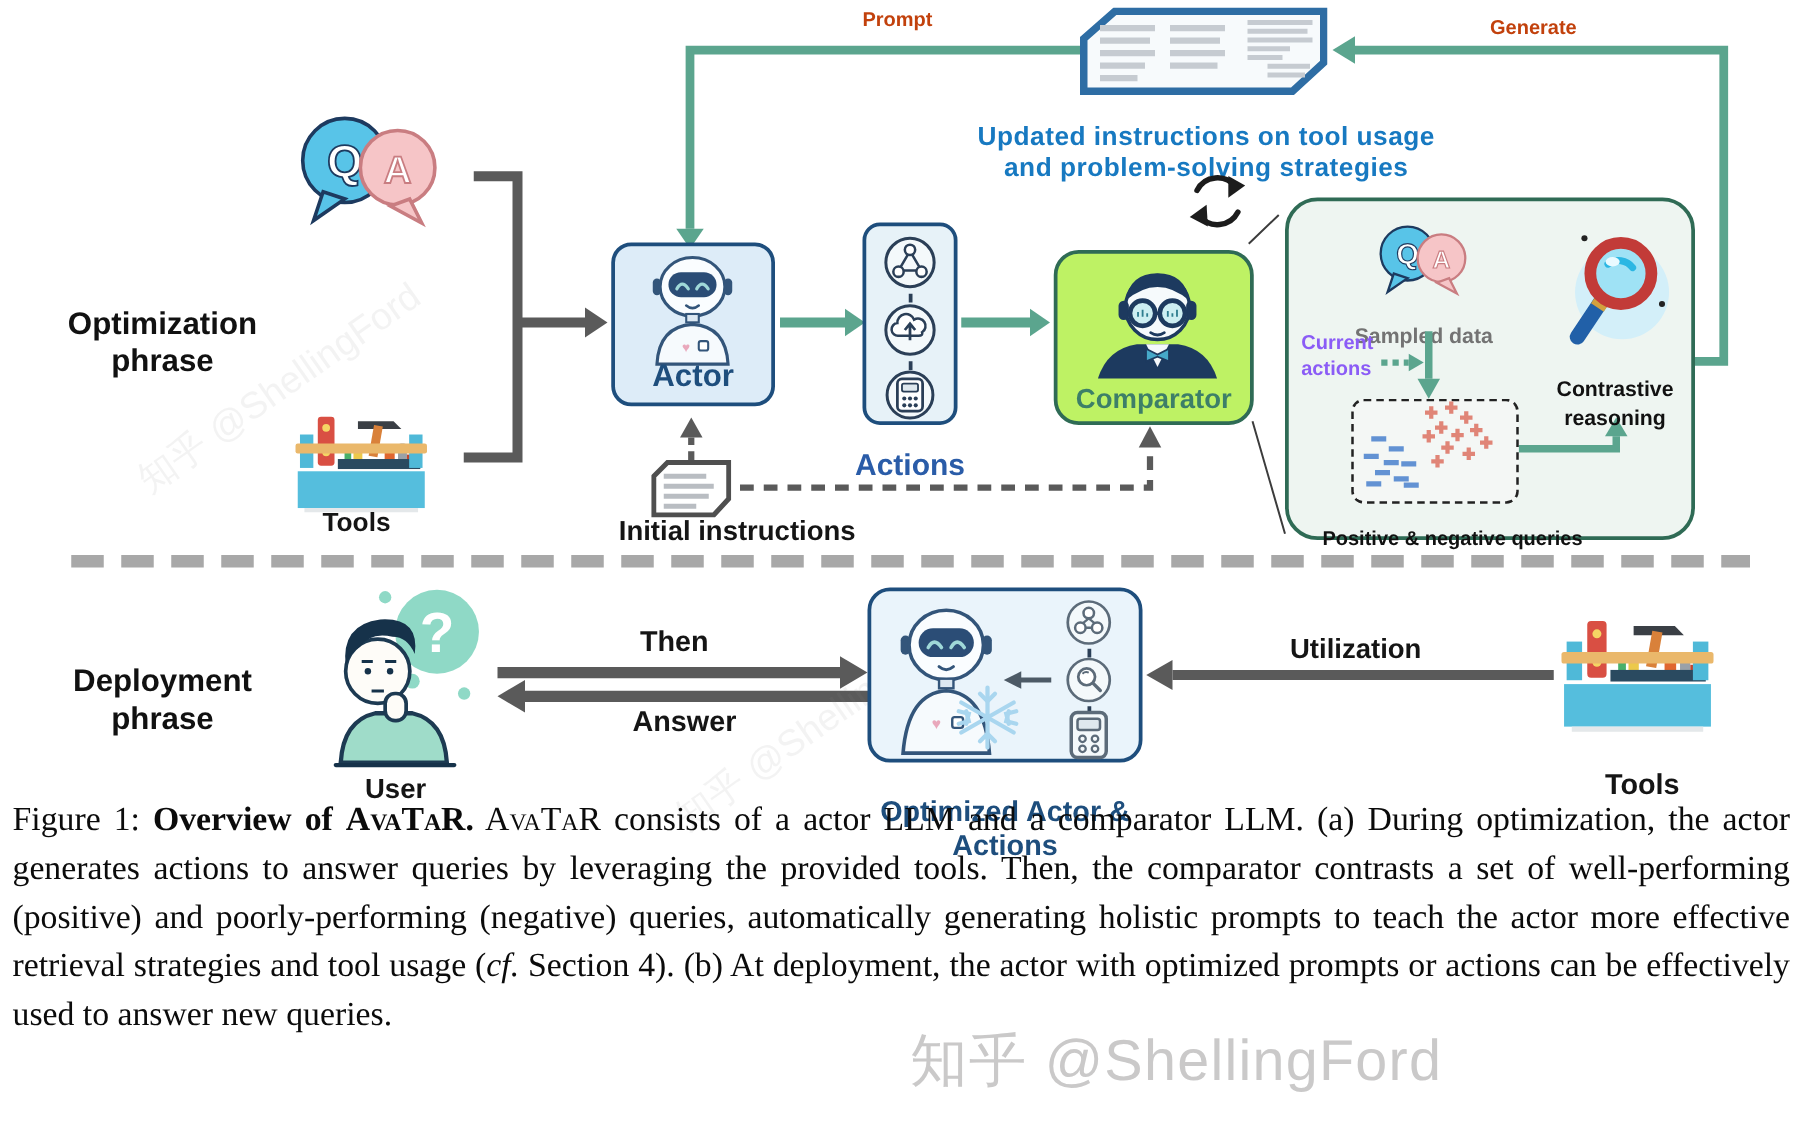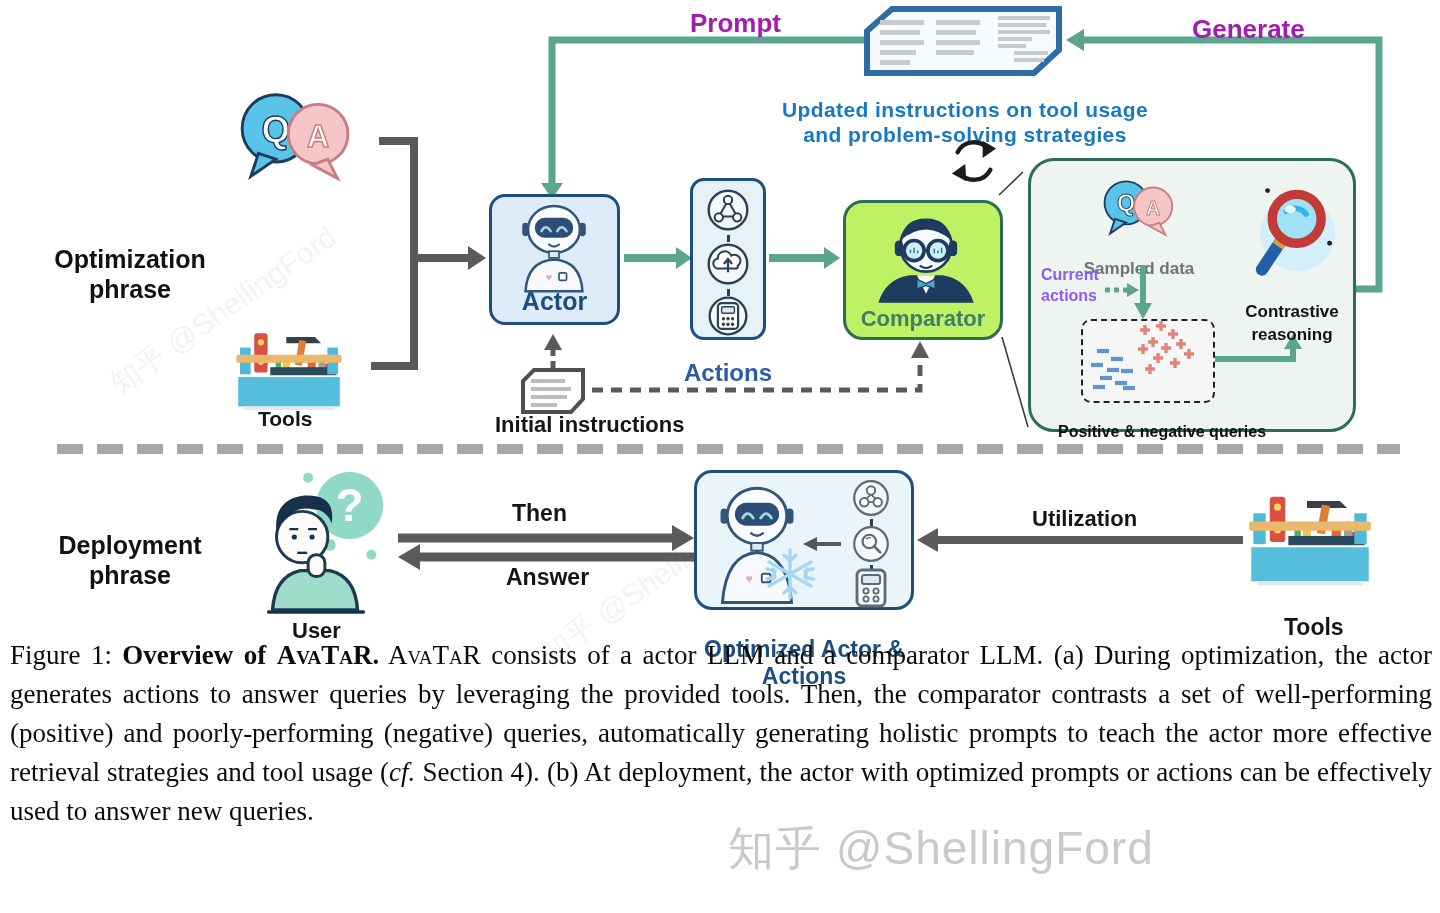--- a/index.html
+++ b/index.html
@@ -3,21 +3,21 @@
 <meta charset="utf-8">
 <style>
   html,body{margin:0;padding:0;background:#ffffff;}
   #stage{position:relative;width:1440px;height:913px;background:#ffffff;overflow:hidden;
          font-family:"Liberation Sans",sans-serif;}
   #stage svg text{font-family:"Liberation Sans",sans-serif;}
   .abs{position:absolute;}
   .pre{white-space:pre-line;}
   .ctr{text-align:center;margin-top:18px;}
   .phase{font-size:25px;font-weight:800;color:#111;line-height:1.2;}
-  .teal-lbl{font-size:26px;font-weight:bold;color:#a21caf;}
+  .teal-lbl{font-size:16px;font-weight:bold;color:#c2410c;}
   .blk-lbl{font-size:20px;font-weight:700;color:#151515;}
   .blue-head{font-size:21px;font-weight:800;color:#1779c1;line-height:1.2;letter-spacing:.4px;}
   .box{box-sizing:border-box;border-style:solid;position:absolute;}
   .actor-box{border:3.5px solid #1e4e7d;border-radius:16px;background:#ddecf8;}
   .actions-box{border:3px solid #1e4e7d;border-radius:14px;background:#e7f2f8;}
   .comp-box{border:3.5px solid #2f6b55;border-radius:20px;background:#bef264;}
   .panel-box{border:3.5px solid #2f6b55;border-radius:26px;background:#eef5f1;}
   .opt-box{border:3.5px solid #1e4e7d;border-radius:18px;background:#eaf4fb;}
   .navy-lbl{font-weight:800;color:#1e4e7d;}
   .caption{font-family:"Liberation Serif",serif;font-size:27px;line-height:39px;color:#0b0b0b;

